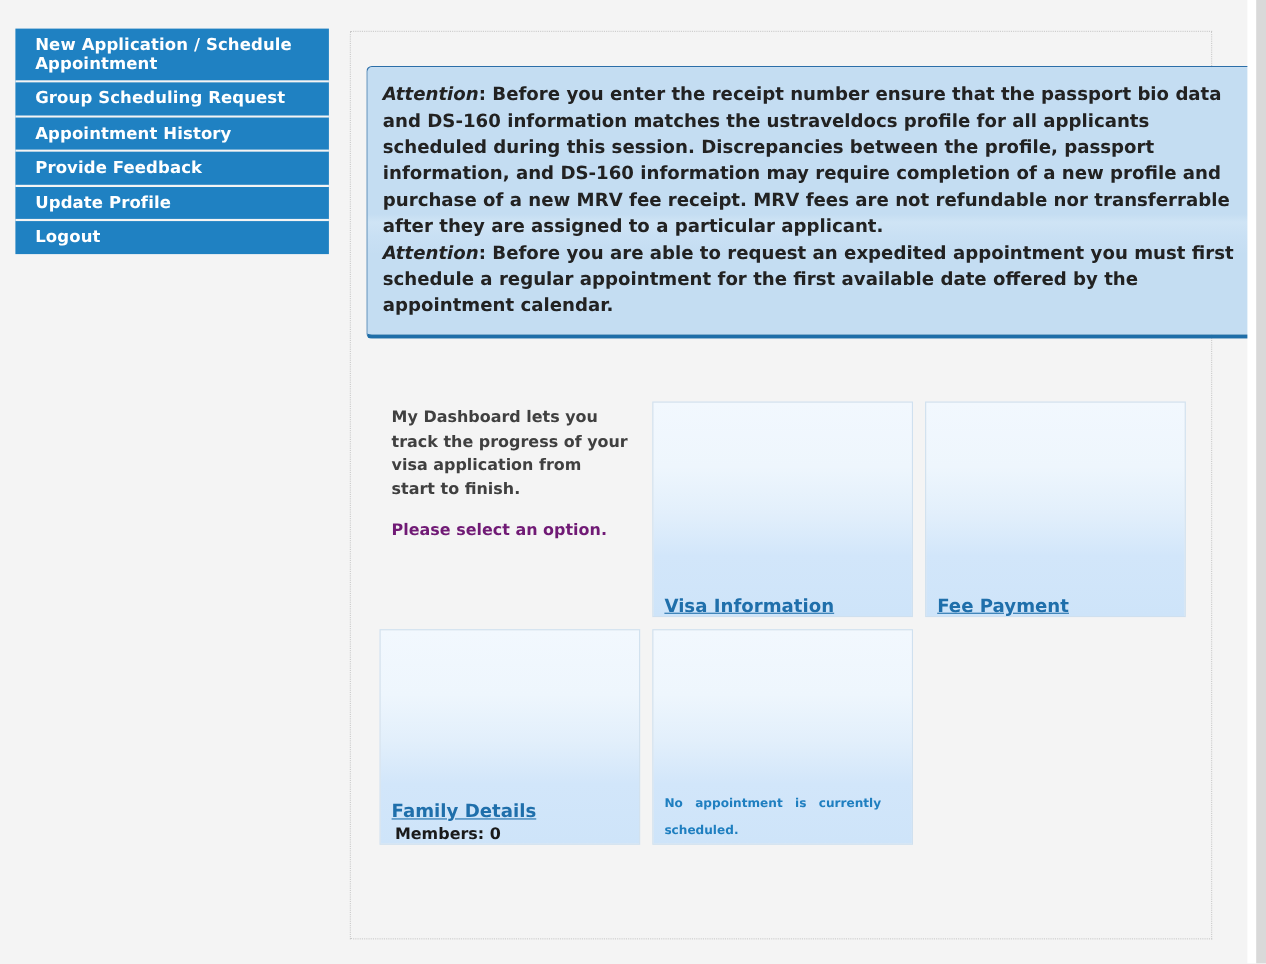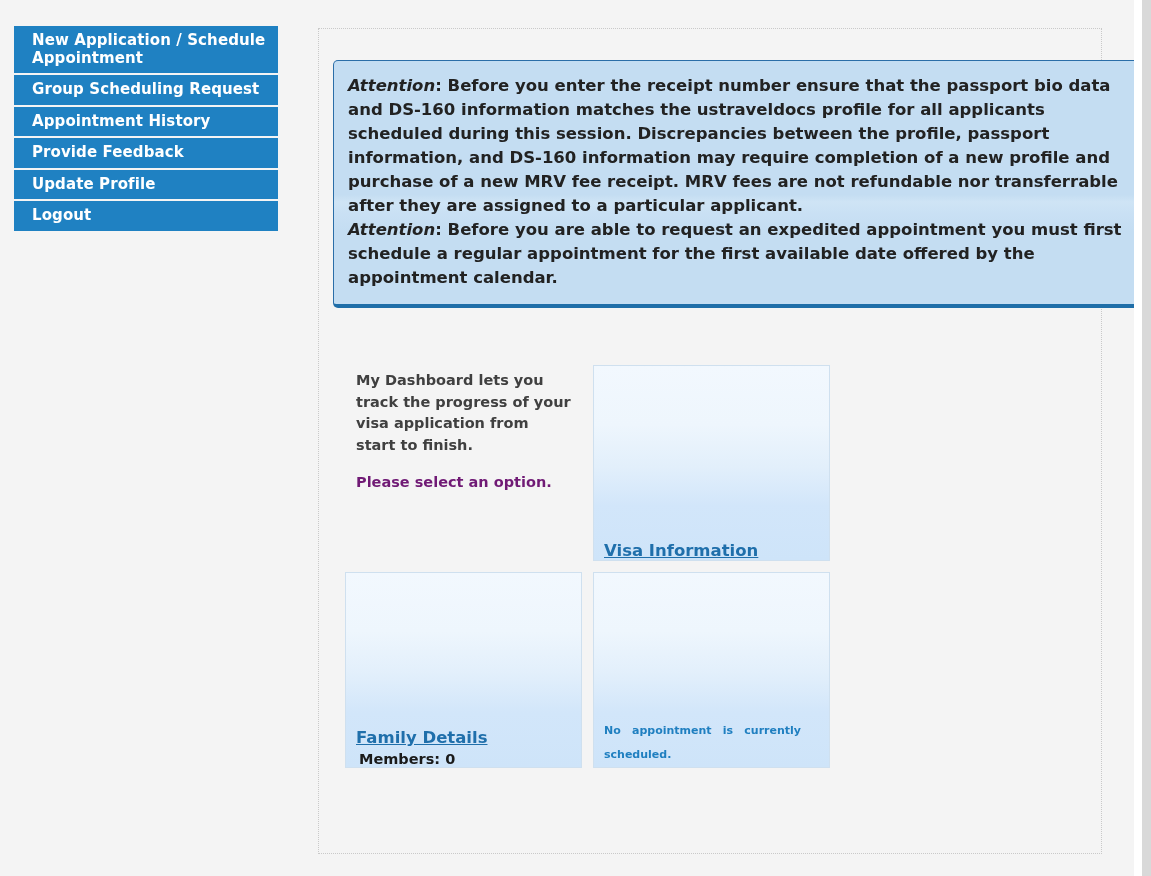--- a/index.html
+++ b/index.html
@@ -42,21 +42,21 @@
     width: 1134px;
     height: 876px;
     background: #f4f4f4;
   }
 
   
   #left-nav {
     position: absolute;
     left: 14px;
     top: 26px;
-    width: 264px;
+    width: 285px;
   }
   .nav-item {
     background: #1f81c2;
     color: #ffffff;
     font-size: 15px;
     font-weight: bold;
     line-height: 17.5px;
     padding: 6px 8px 6px 18px;
     border-bottom: 2px solid #f4f4f4;
     cursor: pointer;
@@ -235,20 +235,25 @@
           <div id="dashboard-desc">My Dashboard lets you track the progress of your visa application from start to finish.</div>
           <div id="dashboard-prompt">Please select an option.</div>
         </div>
 
         <div class="cell tile">
           <div class="tile-inner">
             <a class="tile-link">Visa Information</a>
           </div>
         </div>
 
+        <div class="cell tile">
+          <div class="tile-inner">
+            <a class="tile-link">Fee Payment</a>
+          </div>
+        </div>
 
       </div>
 
       <div class="tile-row">
 
         <div class="cell tile">
           <div class="tile-inner">
             <a class="tile-link">Family Details</a>
             <div class="tile-subtext">Members: 0</div>
           </div>

